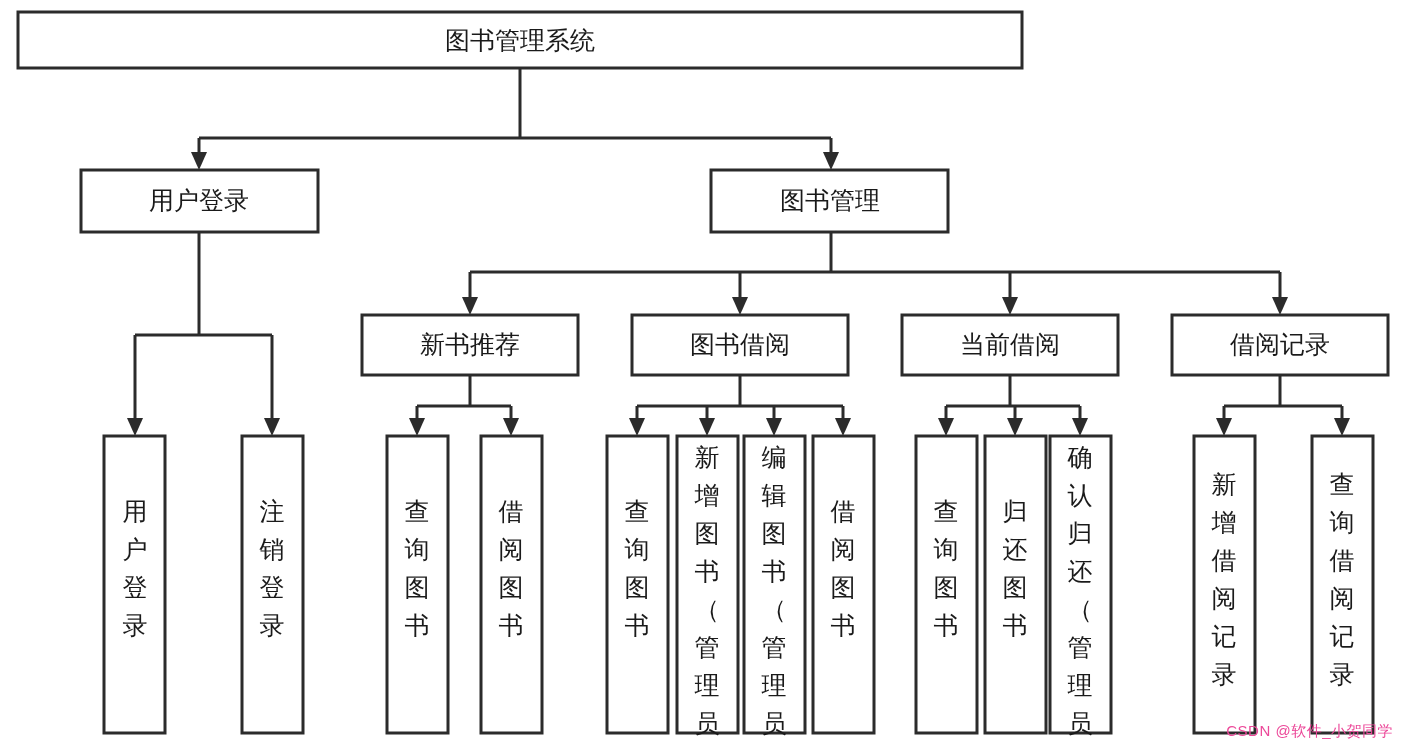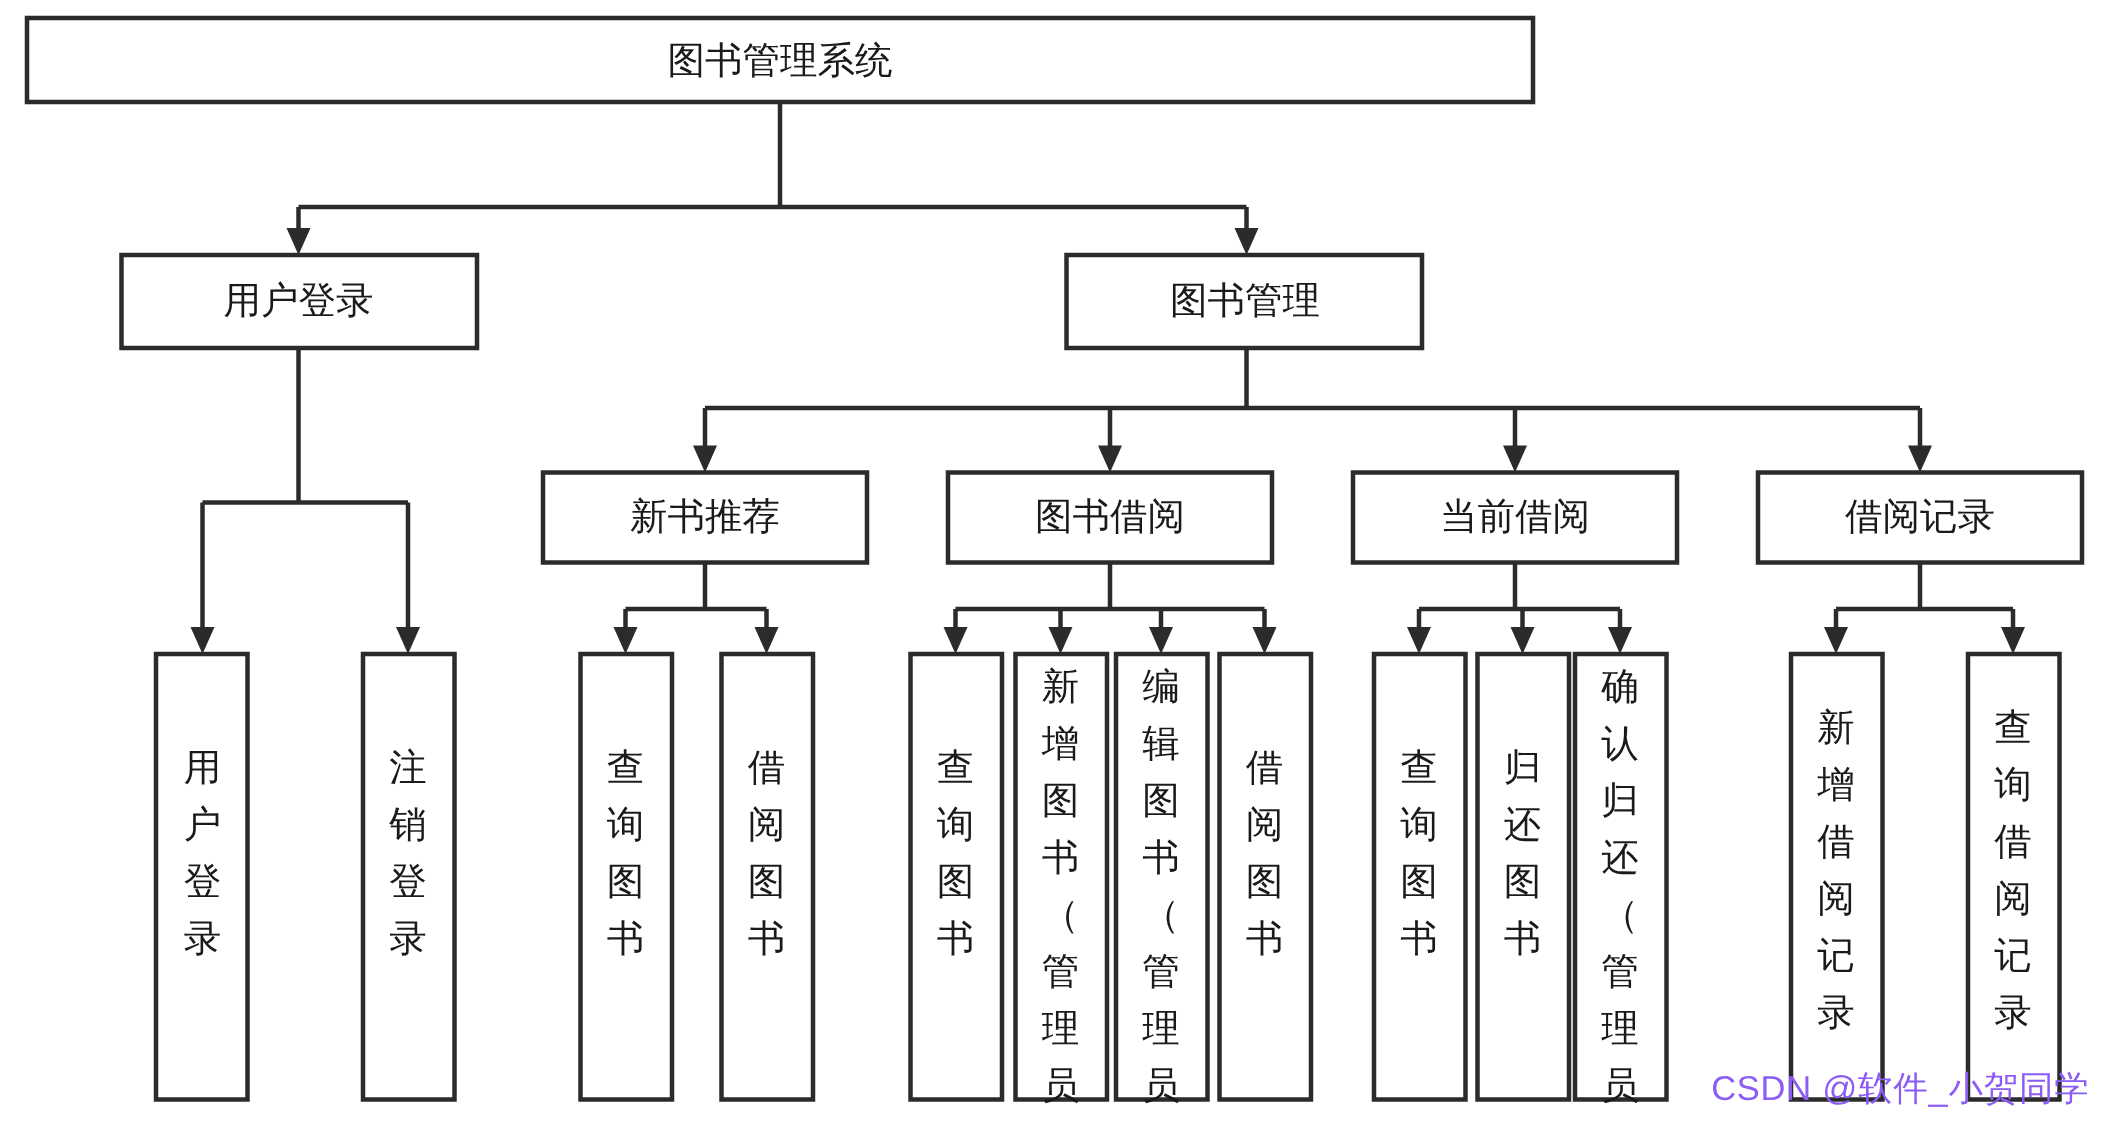--- a/index.html
+++ b/index.html
@@ -50,22 +50,22 @@
     font-family: "Liberation Sans", "DejaVu Sans", sans-serif;
     font-size: 25px;
     fill: #1a1a1a;
     text-anchor: middle;
   }
   .watermark {
     position: absolute;
     right: 12px;
     bottom: 6px;
     font-family: "Liberation Sans", "DejaVu Sans", sans-serif;
-    font-size: 23px;
-    color: #8b5cf6;
+    font-size: 15px;
+    color: #ec4899;
     letter-spacing: 0.5px;
     white-space: nowrap;
     pointer-events: none;
   }
 </style>
 </head>
 <body>
 
 <svg id="diagram" viewBox="0 0 1405 747" xmlns="http://www.w3.org/2000/svg">
 

